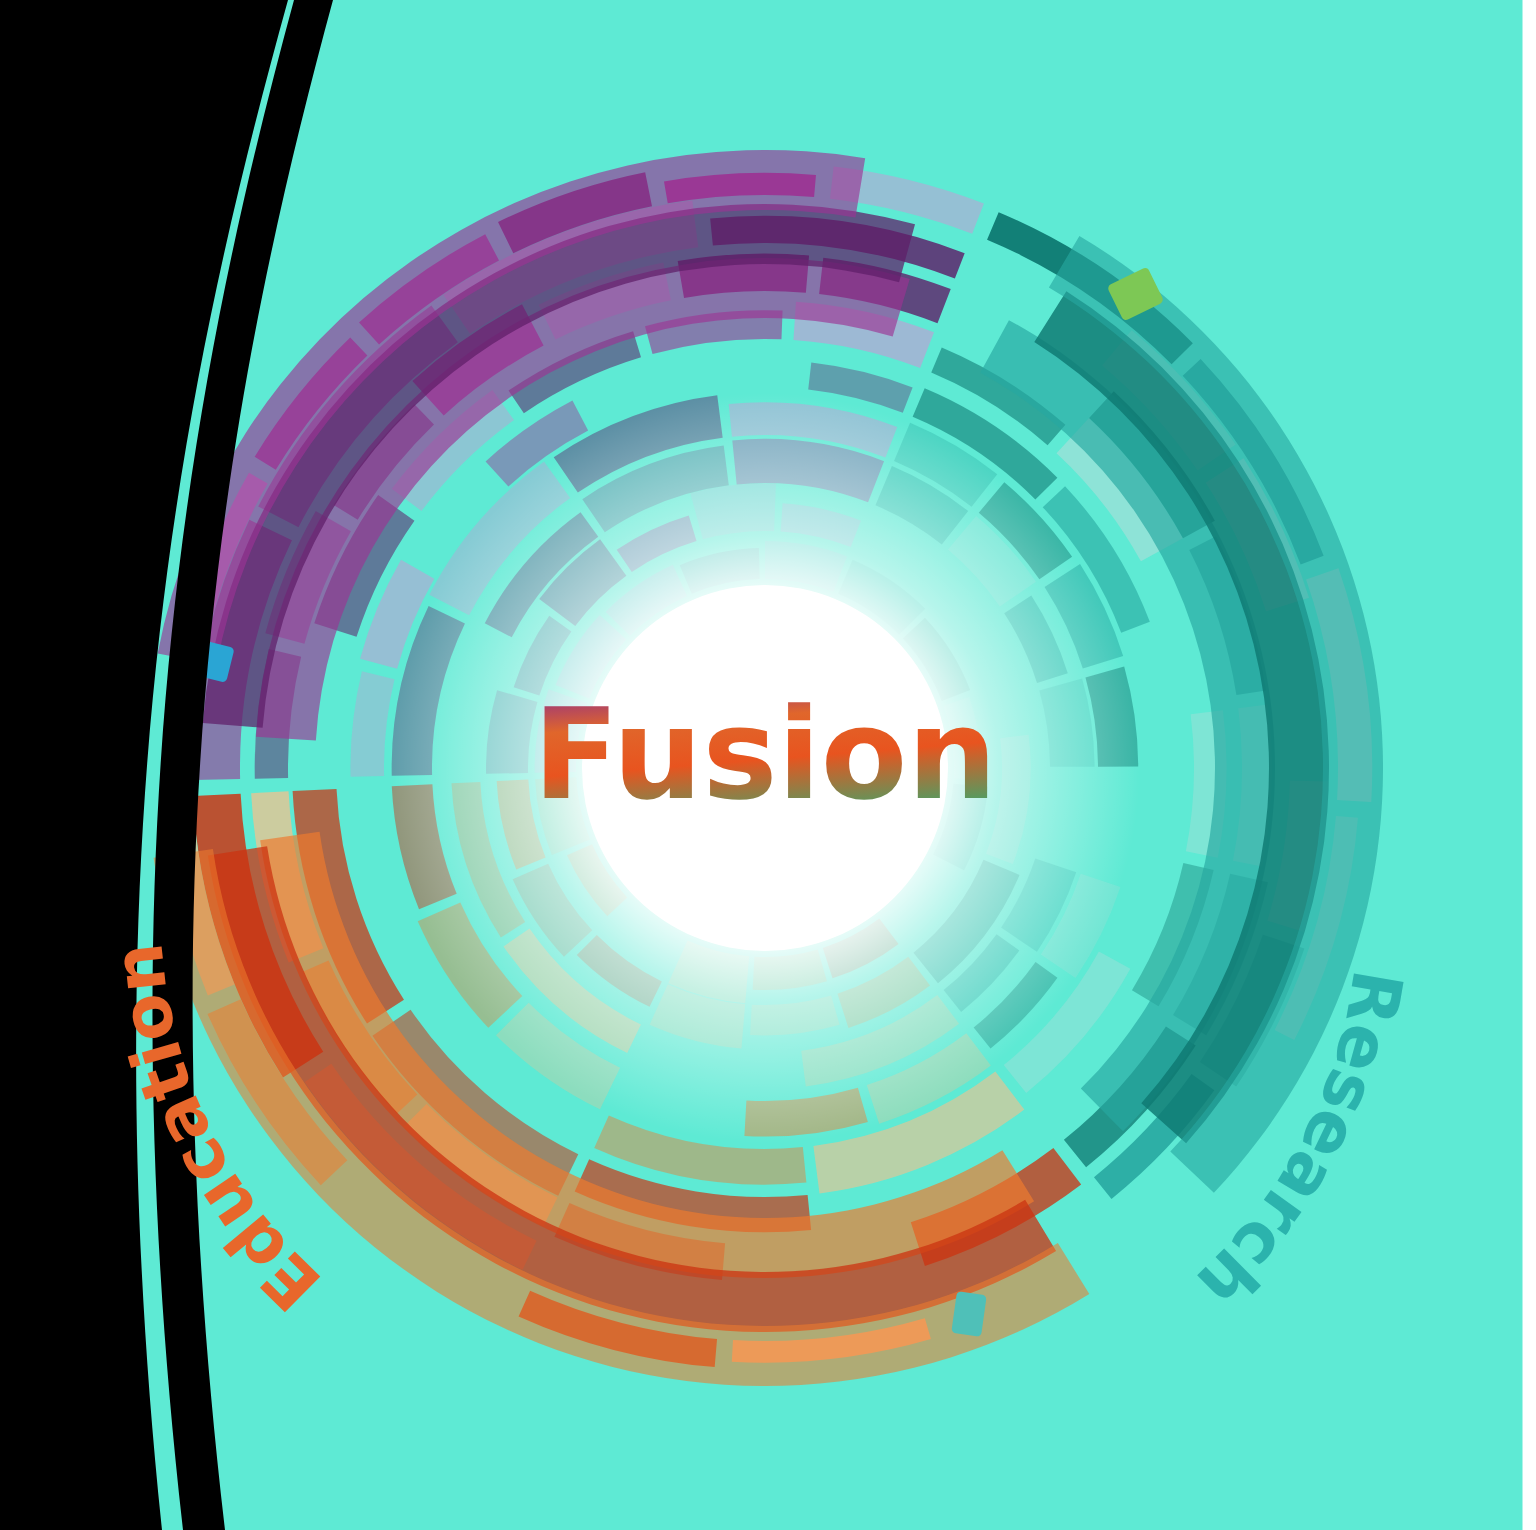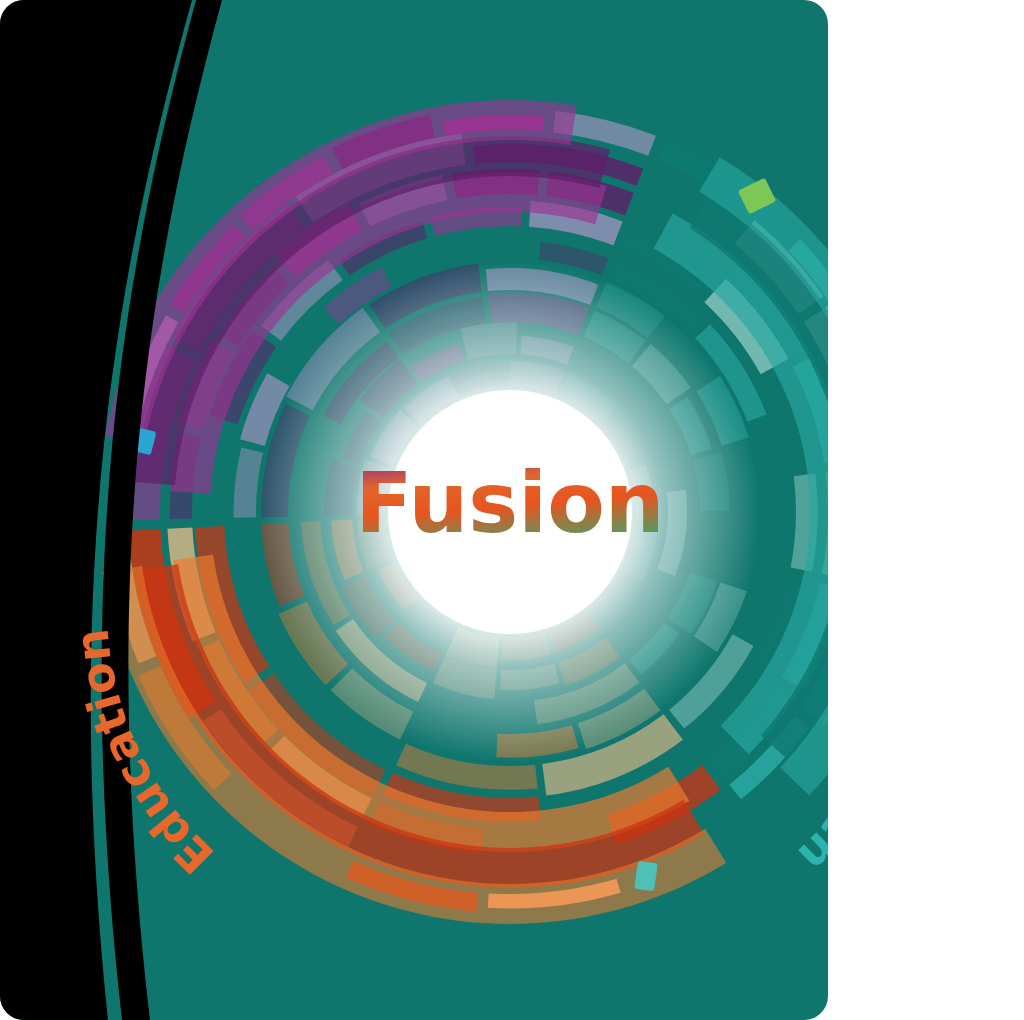--- a/index.html
+++ b/index.html
@@ -1,18 +1,18 @@
 <!DOCTYPE html>
 <html><head>
 <meta charset="utf-8">
 <style>
   html,body{margin:0;padding:0;background:#ffffff;}
   body{width:1024px;height:1020px;overflow:hidden;
        font-family:"DejaVu Sans","Liberation Sans",sans-serif;}
-  #stage{position:relative;width:828px;height:1020px;background:#0f766e;overflow:hidden;border-radius:24px;}
+  #stage{position:relative;width:1015px;height:1020px;background:#5eead4;overflow:hidden;}
   #wheel{position:absolute;left:0;top:0;width:1024px;height:1020px;}
 </style>
 </head>
 <body>
 
 <div id="stage">
   <svg id="wheel" viewBox="0 0 1024 1020">
     <defs>
       <radialGradient id="fadeCenter" cx="50%" cy="50%" r="50%">
         <stop offset="0%" stop-color="#ffffff" stop-opacity="1"></stop>

